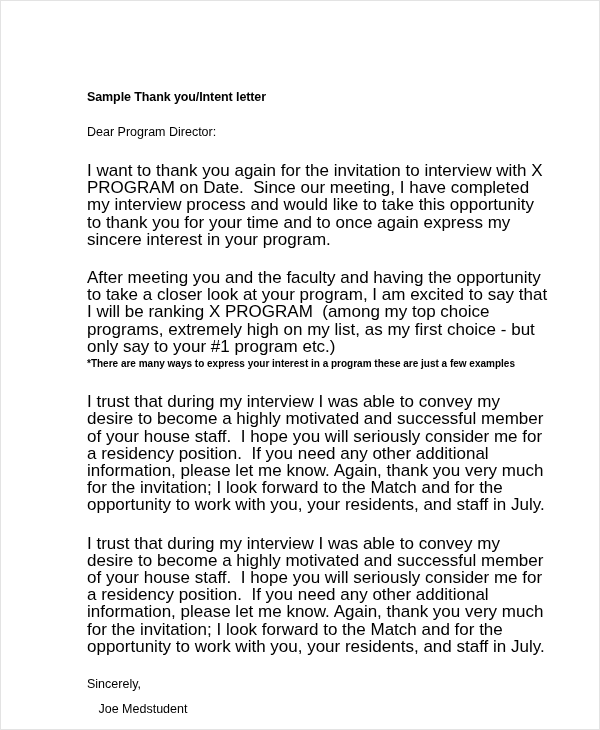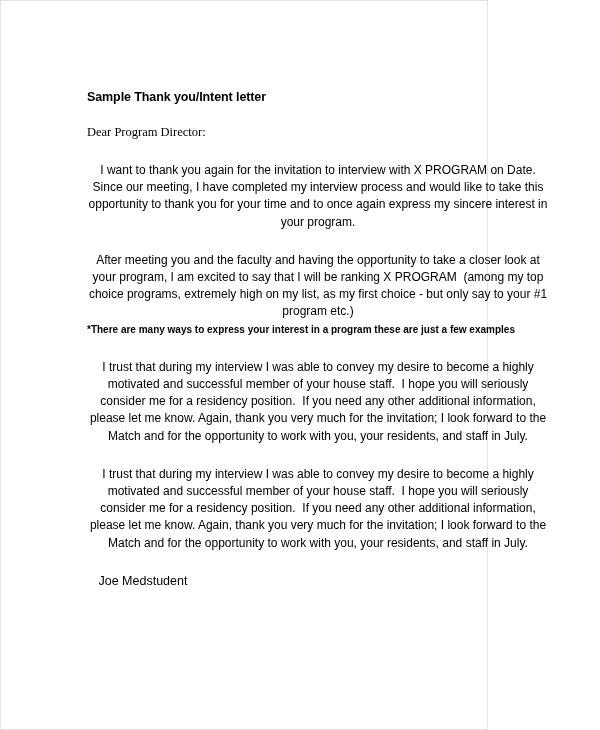--- a/index.html
+++ b/index.html
@@ -10,21 +10,21 @@
   body {
     width: 600px;
     height: 730px;
     font-family: "Liberation Sans", sans-serif;
     color: #000000;
     overflow: hidden;
   }
 
   .page {
     box-sizing: border-box;
-    width: 488px;
+    width: 600px;
     height: 730px;
     background: #ffffff;
     border: 1px solid #e3e3e3;
     position: relative;
   }
 
   .letter-body {
     position: absolute;
     left: 86px;
     top: 88px;
@@ -36,29 +36,27 @@
     font-weight: bold;
     line-height: 17px;
     margin: 0 0 18px 0;
     letter-spacing: -0.1px;
   }
 
   .salutation {
     font-size: 12.5px;
     line-height: 17px;
     margin: 0 0 21px 0;
-    font-family: Liberation Serif, serif;
   }
 
   .para {
-    font-size: 12px;
+    font-size: 17px;
     line-height: 17.2px;
     margin: 0 0 21px 0;
     white-space: pre-wrap;
-    text-align: center;
   }
 
   .para-tight {
     margin-bottom: 0;
   }
 
   .emphasis {
     font-size: 10px;
     line-height: 17.2px;
     font-weight: bold;
@@ -94,17 +92,18 @@
 
 
     <p class="para para-tight">After meeting you and the faculty and having the opportunity to take a closer look at your program, I am excited to say that I will be ranking X PROGRAM  (among my top choice programs, extremely high on my list, as my first choice - but only say to your #1 program etc.)</p>
 
     <p class="emphasis">*There are many ways to express your interest in a program these are just a few examples</p>
 
     <p class="para">I trust that during my interview I was able to convey my desire to become a highly motivated and successful member of your house staff.  I hope you will seriously consider me for a residency position.  If you need any other additional information, please let me know. Again, thank you very much for the invitation; I look forward to the Match and for the opportunity to work with you, your residents, and staff in July.</p>
 
     <p class="para">I trust that during my interview I was able to convey my desire to become a highly motivated and successful member of your house staff.  I hope you will seriously consider me for a residency position.  If you need any other additional information, please let me know. Again, thank you very much for the invitation; I look forward to the Match and for the opportunity to work with you, your residents, and staff in July.</p>
 
+    <p class="closing">Sincerely,</p>
 
     <p class="signature-name"> Joe Medstudent</p>
 
   </div>
 </div>
 
 </body></html>

